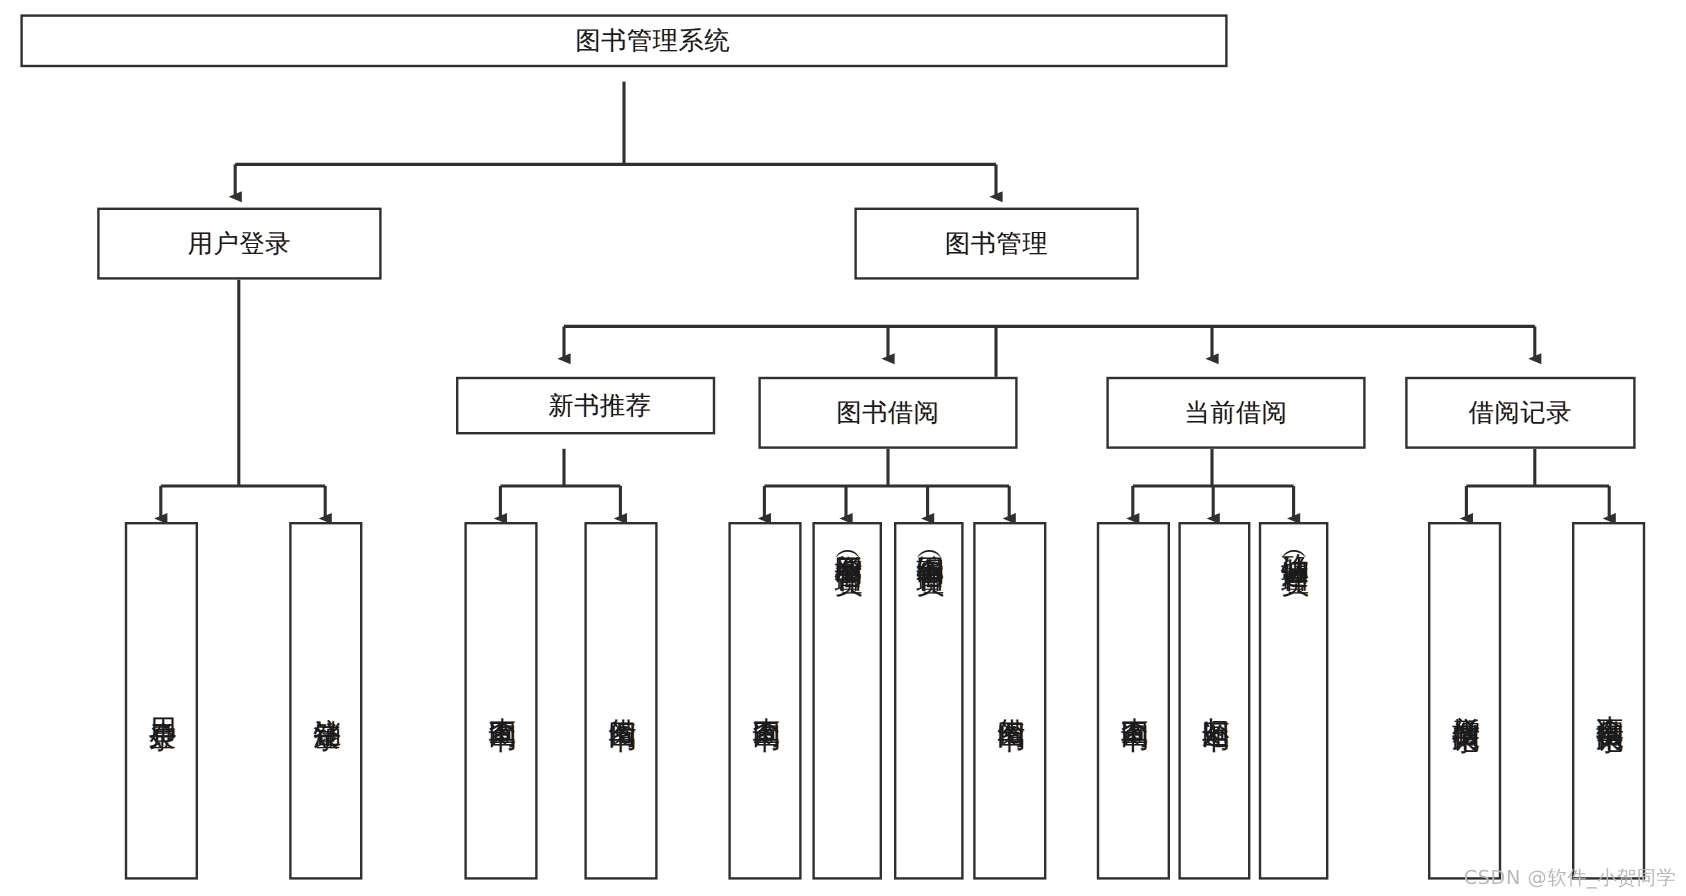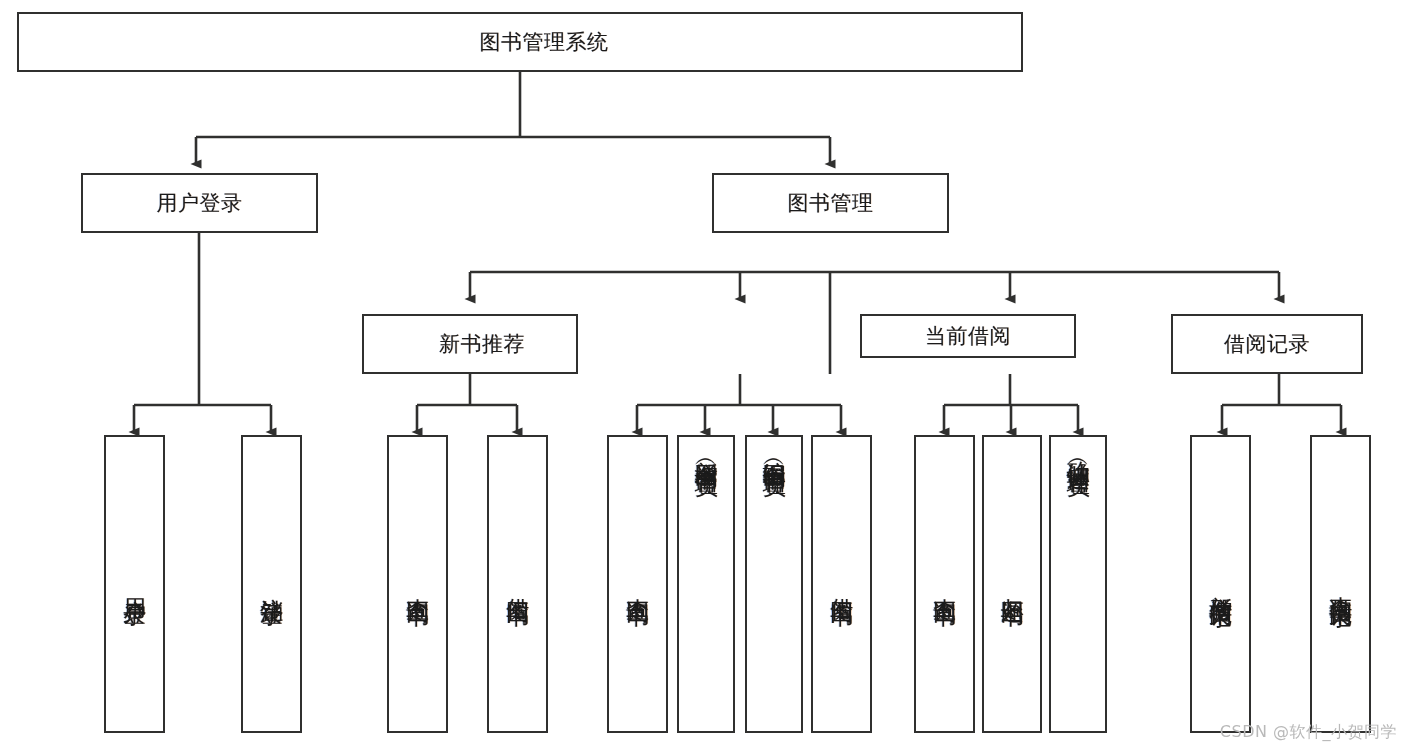--- a/index.html
+++ b/index.html
@@ -118,38 +118,41 @@
       <path d="M1011,405 L1011,432" marker-end="url(#arw)"></path>
       <path d="M1078,405 L1078,432" marker-end="url(#arw)"></path>
 
       <path d="M1279,374 L1279,405"></path>
       <path d="M1222,405 L1341,405"></path>
       <path d="M1222,405 L1222,432" marker-end="url(#arw)"></path>
       <path d="M1341,405 L1341,432" marker-end="url(#arw)"></path>
     </g>
   </svg>
 
-  <div class="node" style="left:17px; top:12px; width:1006px; height:60px;padding-left:48px;">
+  <div class="node" style="left:17px; top:12px; width:1006px; height:44px;padding-left:48px;">
     <span class="lbl">图书管理系统</span>
   </div>
 
   <div class="node" style="left:81px; top:173px; width:237px; height:60px;">
     <span class="lbl">用户登录</span>
   </div>
 
   <div class="node" style="left:712px; top:173px; width:237px; height:60px;text-align:center;">
     <span class="lbl">图书管理</span>
   </div>
 
-  <div class="node" style="left:362px; top:314px; width:216px; height:60px;padding-left:24px;">
+  <div class="node" style="left:380px; top:314px; width:216px; height:48px;padding-left:24px;">
     <span class="lbl">新书推荐</span>
   </div>
 
-
-  <div class="node" style="left:860px; top:314px; width:216px; height:44px;">
+  <div class="node" style="left:632px; top:314px; width:216px; height:60px;">
+    <span class="lbl">图书借阅</span>
+  </div>
+
+  <div class="node" style="left:922px; top:314px; width:216px; height:60px;">
     <span class="lbl">当前借阅</span>
   </div>
 
   <div class="node" style="left:1171px; top:314px; width:192px; height:60px;">
     <span class="lbl">借阅记录</span>
   </div>
 
   <div class="node vert" style="left:104px; top:435px; width:61px; height:298px;">
     <span class="lbl">用户登录</span>
   </div>

